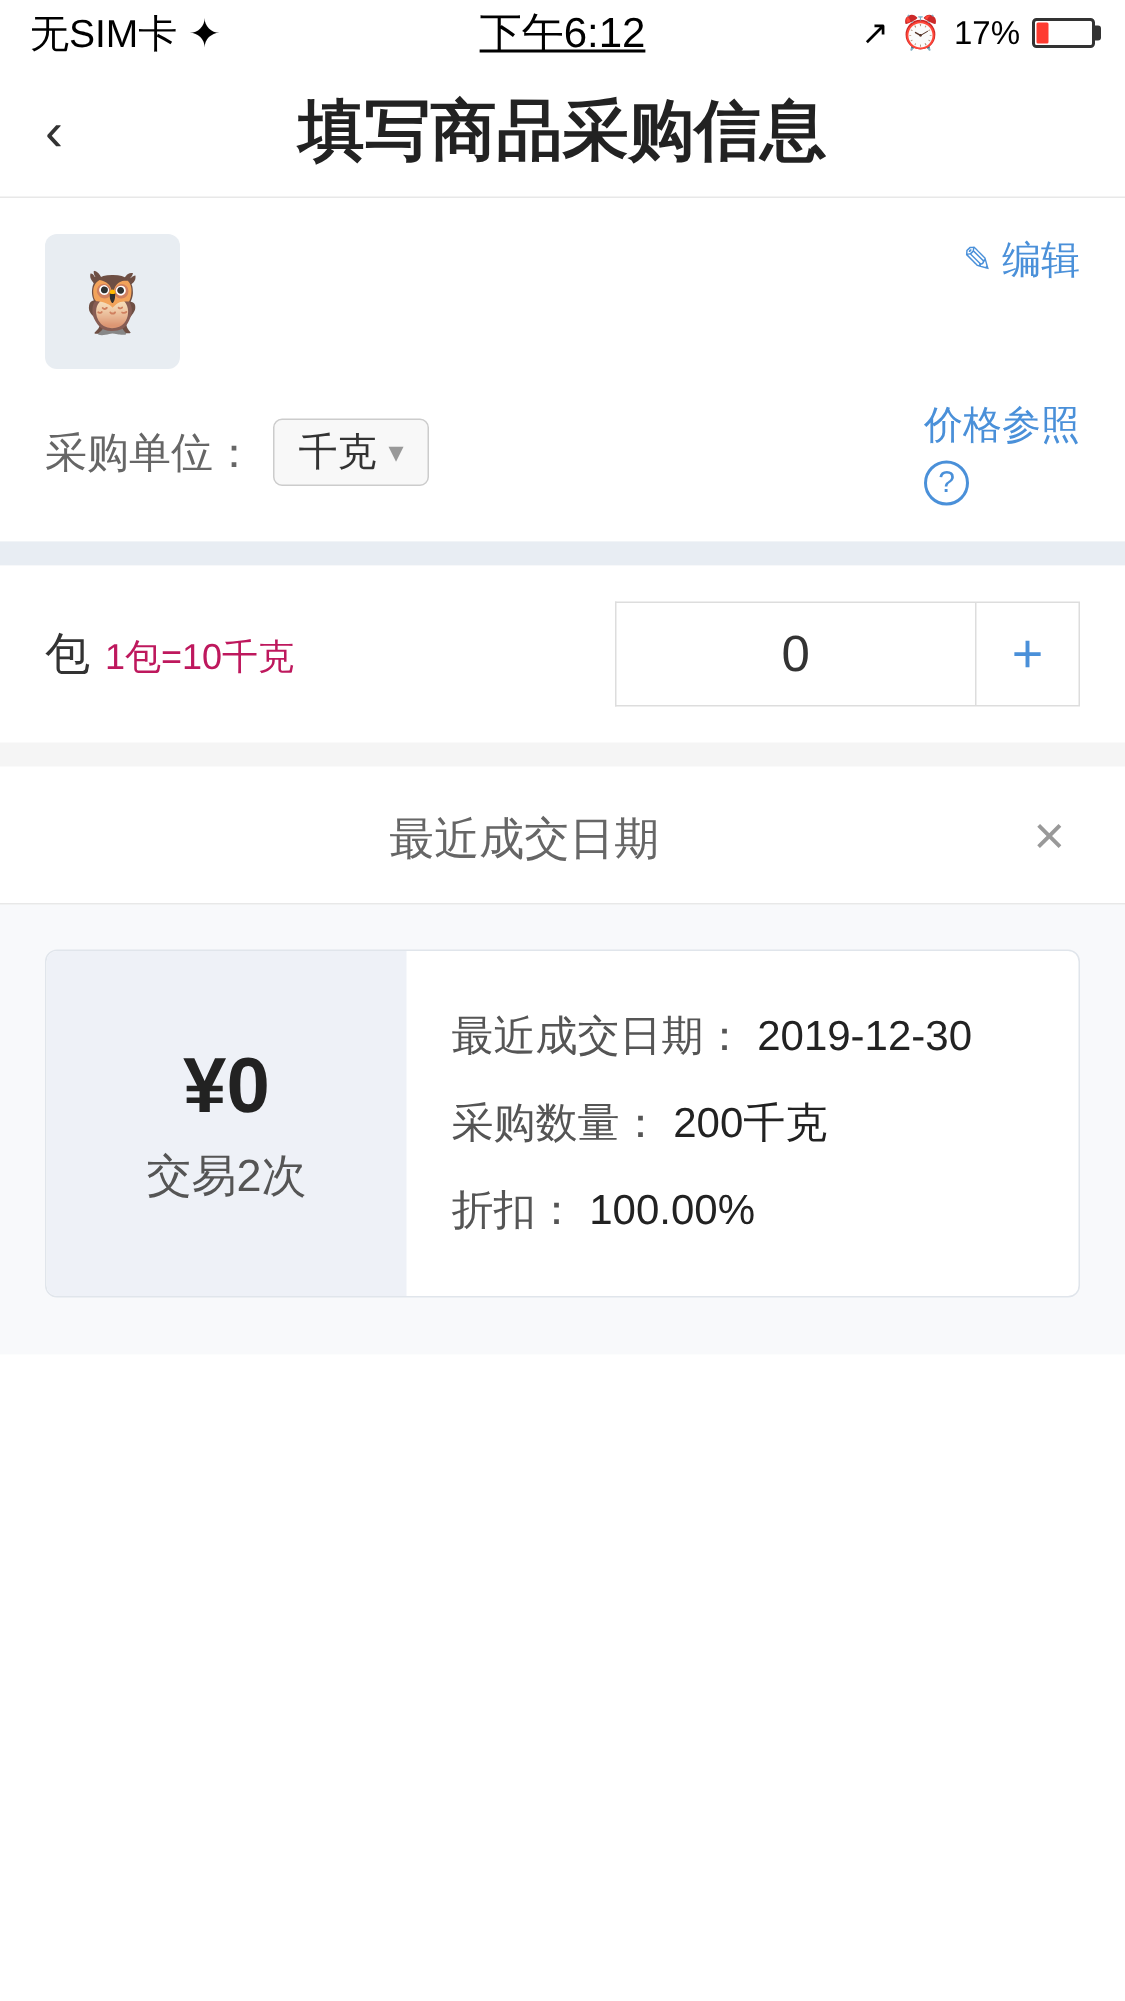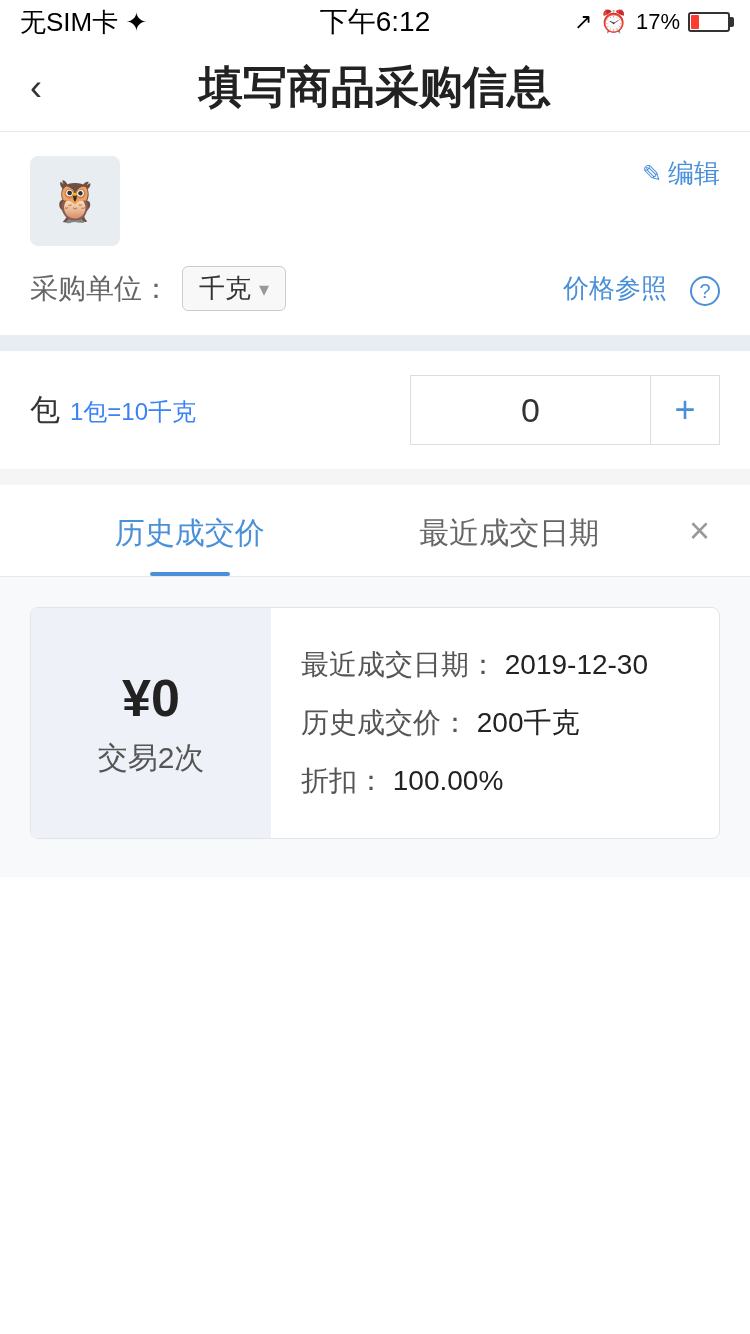--- a/index.html
+++ b/index.html
@@ -28,20 +28,21 @@
       align-items: center;
       gap: 8px;
       font-size: 26px;
     }
     .status-center {
       font-size: 28px;
       font-weight: 500;
       position: absolute;
       left: 50%;
       transform: translateX(-50%);
+      text-decoration: underline;
     }
     .status-right {
       display: flex;
       align-items: center;
       gap: 8px;
       font-size: 22px;
     }
     .battery-icon {
       display: inline-flex;
       align-items: center;
@@ -172,23 +173,24 @@
       cursor: pointer;
     }
     .unit-arrow {
       font-size: 20px;
       color: #999;
     }
     .price-ref-btn {
       color: #4a90d9;
       font-size: 26px;
       display: flex;
-      align-items: flex-end;
-      gap: 23px;
-      cursor: pointer;
+      align-items: flex-start;
+      gap: 6px;
+      cursor: pointer;
+      flex-direction: column;
     }
     .help-circle {
       width: 30px;
       height: 30px;
       border: 2px solid #4a90d9;
       border-radius: 50%;
       display: inline-flex;
       align-items: center;
       justify-content: center;
       font-size: 20px;
@@ -214,21 +216,21 @@
       align-items: baseline;
       gap: 10px;
     }
     .qty-unit {
       font-size: 30px;
       color: #333;
       font-weight: 500;
     }
     .qty-conversion {
       font-size: 24px;
-      color: #3b82f6;
+      color: #be185d;
     }
     .quantity-input-group {
       display: flex;
       align-items: center;
       gap: 0;
     }
     .qty-input {
       width: 240px;
       height: 70px;
       border: 1px solid #ddd;
@@ -415,43 +417,39 @@
     <span class="qty-conversion">1包=10千克</span>
   </div>
   <div class="quantity-input-group">
     <input class="qty-input" type="text" value="0" style="">
     <div class="qty-plus">+</div>
   </div>
 </div>
 
 <div class="tab-panel">
   <div class="tab-header">
-    <div class="tab-item active">
-      <span>历史成交价</span>
-      <div class="tab-underline"></div>
-    </div>
     <div class="tab-item">
       <span>最近成交日期</span>
     </div>
     <span class="tab-close">×</span>
   </div>
 
   <div class="content-area">
     <div class="transaction-card">
       <div class="transaction-left">
         <span class="transaction-price">¥0</span>
         <span class="transaction-count">交易2次</span>
       </div>
       <div class="transaction-right">
         <div class="transaction-detail-row">
           <span class="detail-label">最近成交日期：</span>
           <span class="detail-value">2019-12-30</span>
         </div>
         <div class="transaction-detail-row">
-          <span class="detail-label">历史成交价：</span>
+          <span class="detail-label">采购数量：</span>
           <span class="detail-value">200千克</span>
         </div>
         <div class="transaction-detail-row">
           <span class="detail-label">折扣：</span>
           <span class="detail-value">100.00%</span>
         </div>
       </div>
     </div>
   </div>
 </div>

